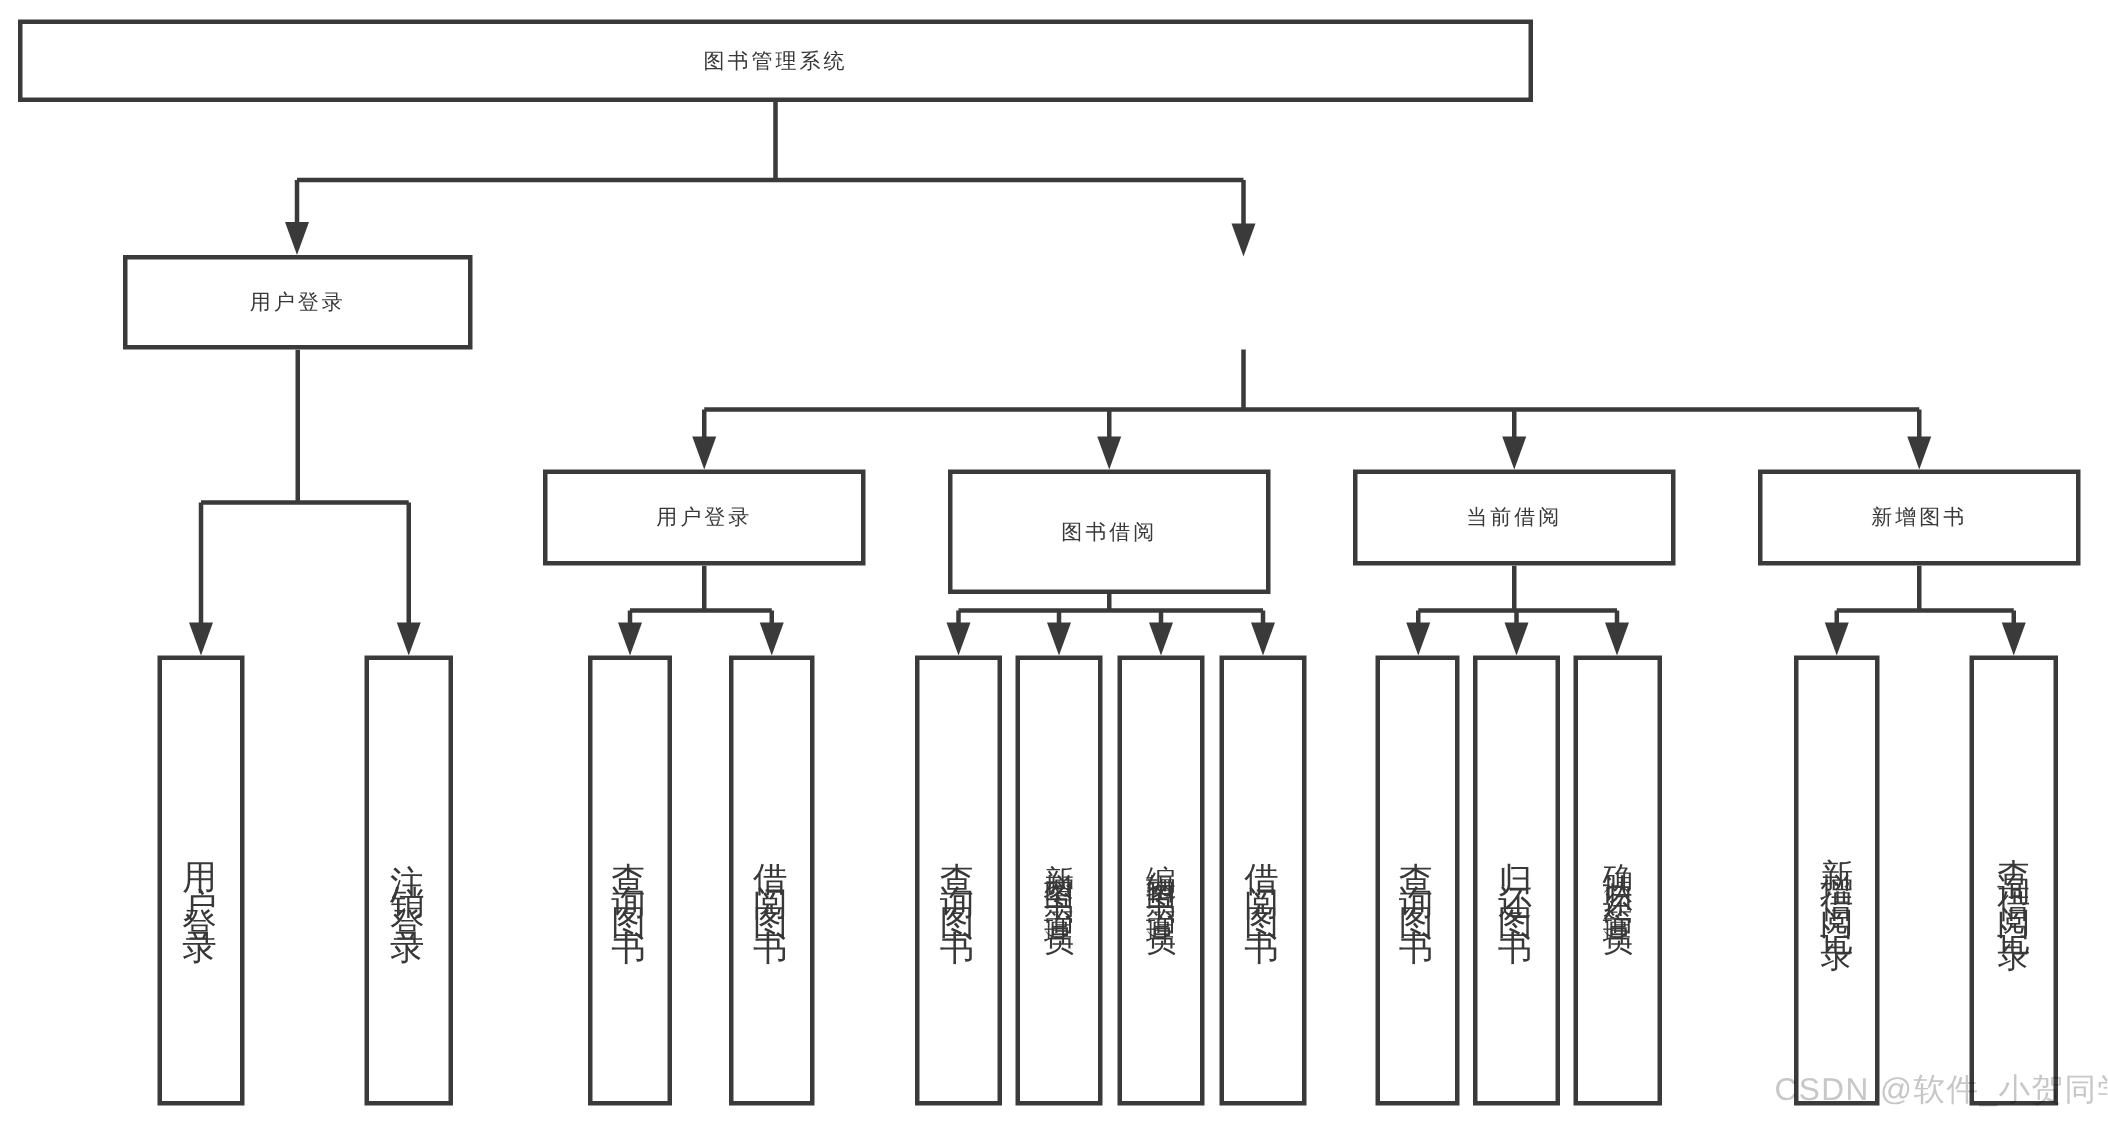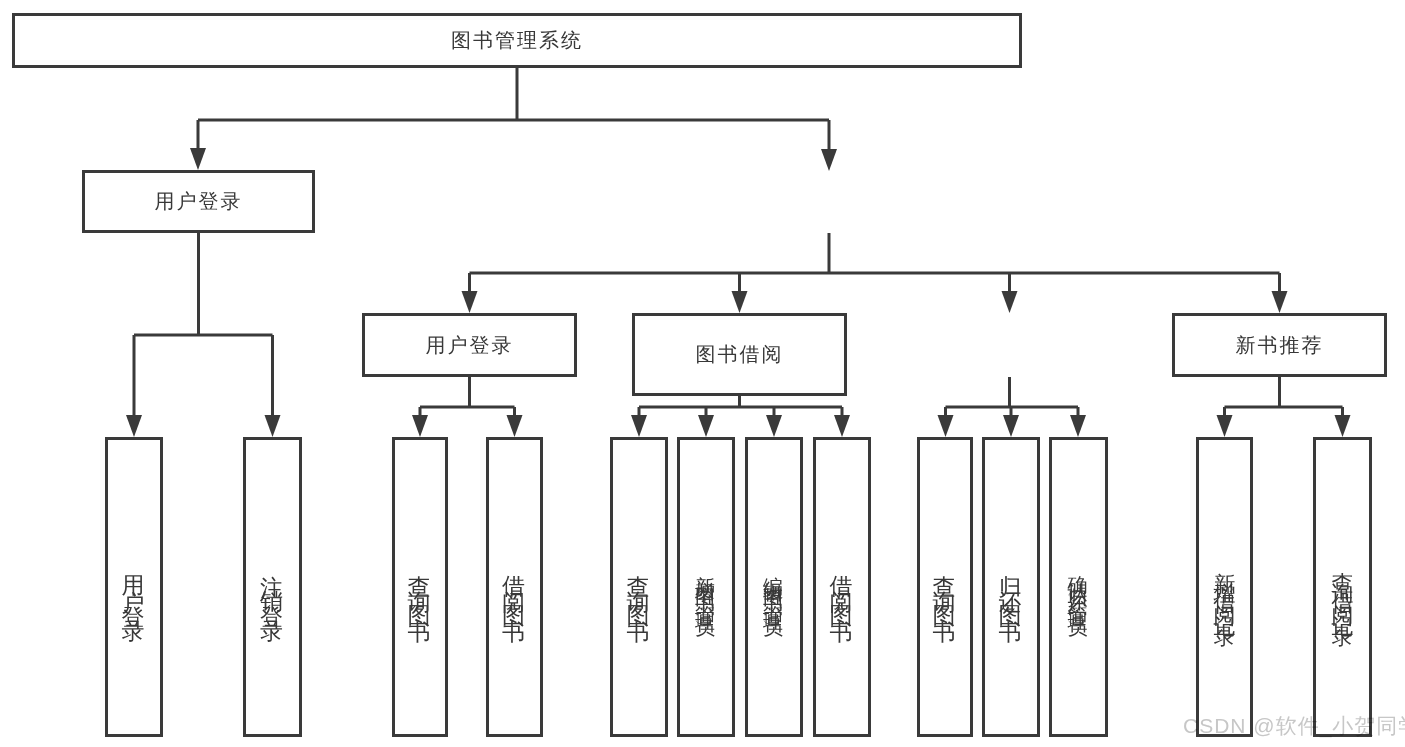--- a/index.html
+++ b/index.html
@@ -9,21 +9,21 @@
   .box{
     position:absolute;
     box-sizing:border-box;
     background:#ffffff;
     border:3px solid #3a3a3a;
     display:flex;
     align-items:center;
     justify-content:center;
     color:#383838;
   }
-  .h-label{font-size:20px;letter-spacing:2px;white-space:nowrap;}
+  .h-label{font-size:14px;letter-spacing:2px;white-space:nowrap;}
   .v{
     writing-mode:vertical-rl;
     text-orientation:mixed;
     white-space:nowrap;
   }
   .v4{font-size:23px;letter-spacing:15px;}
   .v6{font-size:22px;letter-spacing:11px;}
   .v9{font-size:20px;letter-spacing:6px;}
   .watermark{
     position:absolute;
@@ -80,21 +80,22 @@
       <polygon points="1334.5,415 1350.5,415 1342.5,437"></polygon>
     </g>
   </svg>
 
   <div class="box h-label" style="left:12px;top:13px;width:1010px;height:55px">图书管理系统</div>
 
   <div class="box h-label" style="left:82px;top:170px;width:233px;height:63px">用户登录</div>
 
   <div class="box h-label" style="left:362px;top:313px;width:215px;height:64px">用户登录</div>
   <div class="box h-label" style="left:632px;top:313px;width:215px;height:83px">图书借阅</div>
-  <div class="box h-label" style="left:1172px;top:313px;width:215px;height:64px">新书推荐</div>
+  <div class="box h-label" style="left:902px;top:313px;width:215px;height:64px">当前借阅</div>
+  <div class="box h-label" style="left:1172px;top:313px;width:215px;height:64px">新增图书</div>
 
   <div class="box v v4" style="left:105px;top:437px;width:58px;height:300px">用户登录</div>
   <div class="box v v4" style="left:243px;top:437px;width:59px;height:300px">注销登录</div>
 
   <div class="box v v4" style="left:392px;top:437px;width:56px;height:300px">查询图书</div>
   <div class="box v v4" style="left:486px;top:437px;width:57px;height:300px">借阅图书</div>
 
   <div class="box v v4" style="left:610px;top:437px;width:58px;height:300px">查询图书</div>
   <div class="box v v9" style="left:677px;top:437px;width:58px;height:300px">新增图书（管理员）</div>
   <div class="box v v9" style="left:745px;top:437px;width:58px;height:300px">编辑图书（管理员）</div>

